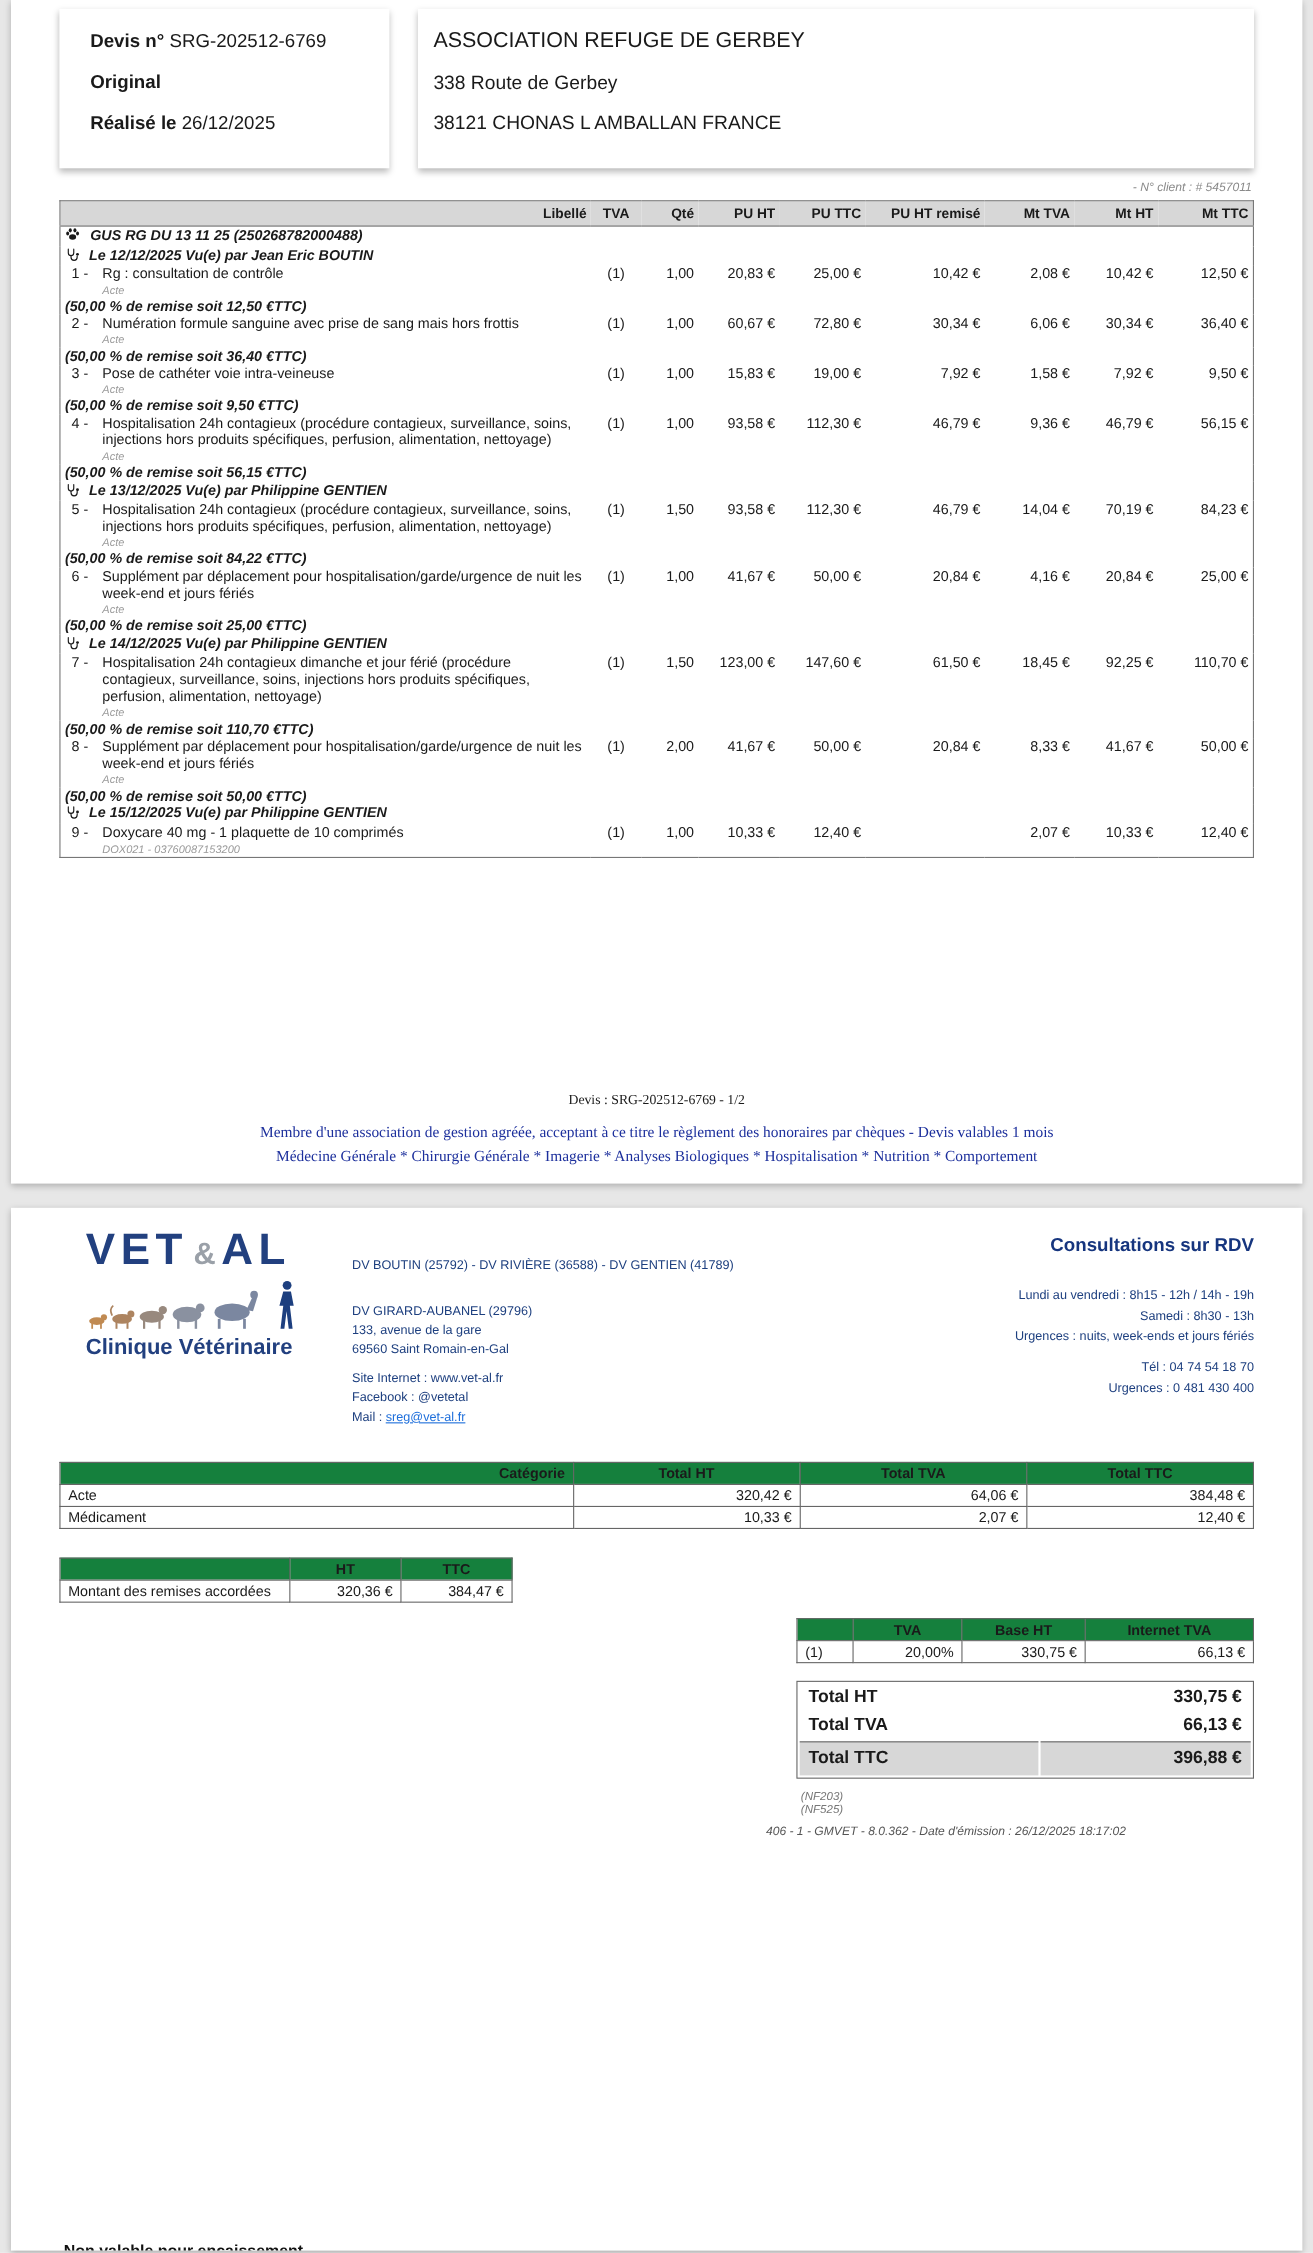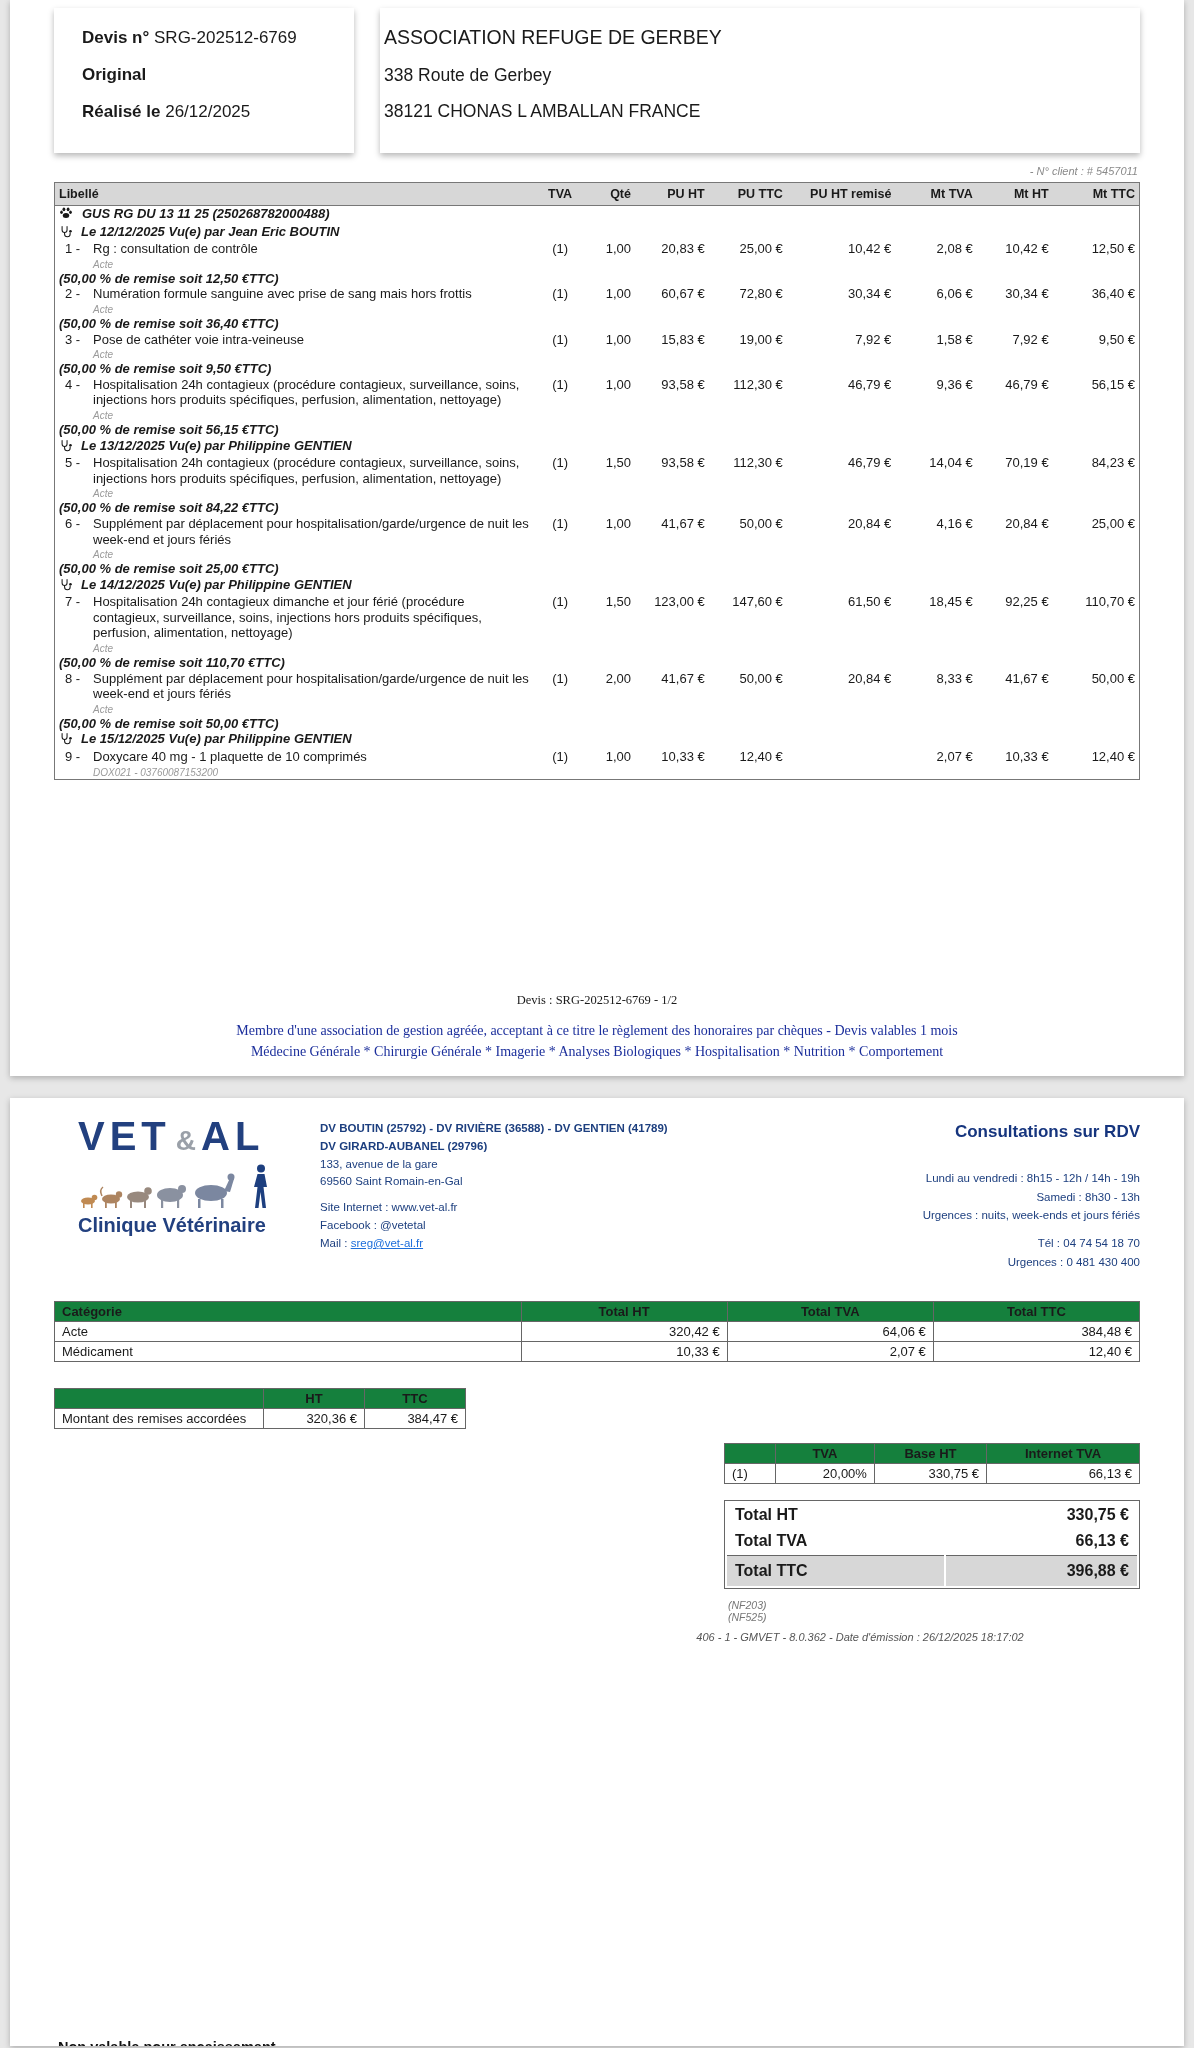--- a/index.html
+++ b/index.html
@@ -13,32 +13,32 @@
     box-sizing:border-box;padding:0 44px;position:relative;overflow:hidden;}
   .page1{height:1076px;}
   .page-gap{height:22px;}
   .page2{height:948px;}
   .b{font-weight:bold;}
 
   
   .p1-header{display:flex;gap:26px;padding-top:8px;}
   .card{background:#fff;box-shadow:0 3px 6px rgba(0,0,0,.28);padding:12px 16px 14px 28px;}
   .devis-card{width:300px;box-sizing:border-box;}
-  .client-card{flex:1;padding-left:4px;}
+  .client-card{flex:1;padding-left:14px;}
   .devis-line{font-size:17px;margin:8px 0 17px;}
   .client-name{font-size:19.5px;margin:6px 0 16px;}
   .client-line{font-size:17.5px;margin-bottom:15px;}
   .client-ref{text-align:right;font-size:11px;color:#8a8a8a;font-style:italic;margin:12px 2px 5px;}
 
   
   table.items{width:100%;border-collapse:collapse;border:1px solid #777;}
   table.items thead th{
     background:#d7d7d7;border-bottom:1px solid #777;
     font-size:12.5px;font-weight:bold;padding:4px 4px;white-space:nowrap;}
-  th.h-left{text-align:left;padding-left:8px;}
+  th.h-left{text-align:right;padding-left:8px;}
   th.h-center{text-align:center;}
   th.h-right{text-align:right;}
   table.items td{font-size:13px;vertical-align:top;padding:0 4px;line-height:1.2;}
   .item-row td{padding-top:7px;}
   .c-num{text-align:right;white-space:nowrap;}
   .c-tva{text-align:center;white-space:nowrap;}
   .lib-flex{display:flex;}
   .c-lib{padding-left:10px !important;}
   .num{width:28px;flex-shrink:0;}
   .lib-label{max-width:440px;}
@@ -54,21 +54,21 @@
     color:#1c2f9c;font-family:"Liberation Serif","DejaVu Serif",serif;
     font-size:14px;line-height:1.5;margin-top:28px;}
 
   
   .p2-header{display:flex;gap:24px;padding-top:18px;}
   .logo-block{width:218px;flex-shrink:0;margin-left:24px;}
   .logo-text{font-size:40px;font-weight:bold;color:#22407f;letter-spacing:5px;line-height:1;}
   .logo-amp{font-size:28px;color:#9aa0a8;letter-spacing:0;margin:0 5px;}
   .clinic-name{font-size:20px;font-weight:bold;color:#22407f;margin-top:4px;}
   .clinic-info{flex:1;color:#1d3f7f;font-size:11.5px;line-height:1.55;padding-top:4px;}
-  .vets{font-weight:bold;}
+  .vets{font-weight:normal;margin-top:23px;}
   .info-sp{height:8px;}
   .mail-link{color:#1d6edb;text-decoration:underline;cursor:pointer;}
   .rdv-block{width:320px;flex-shrink:0;text-align:right;color:#1d3f7f;font-size:11.5px;line-height:1.6;padding-top:2px;}
   .rdv-title{font-size:17px;font-weight:bold;color:#16357e;margin-bottom:24px;}
   .rdv-sp{height:10px;}
 
   
   table.p2{border-collapse:collapse;font-size:13px;}
   table.p2 th,table.p2 td{border:1px solid #666;padding:2px 7px;}
   table.p2 th{background:#15803d;font-weight:bold;}

